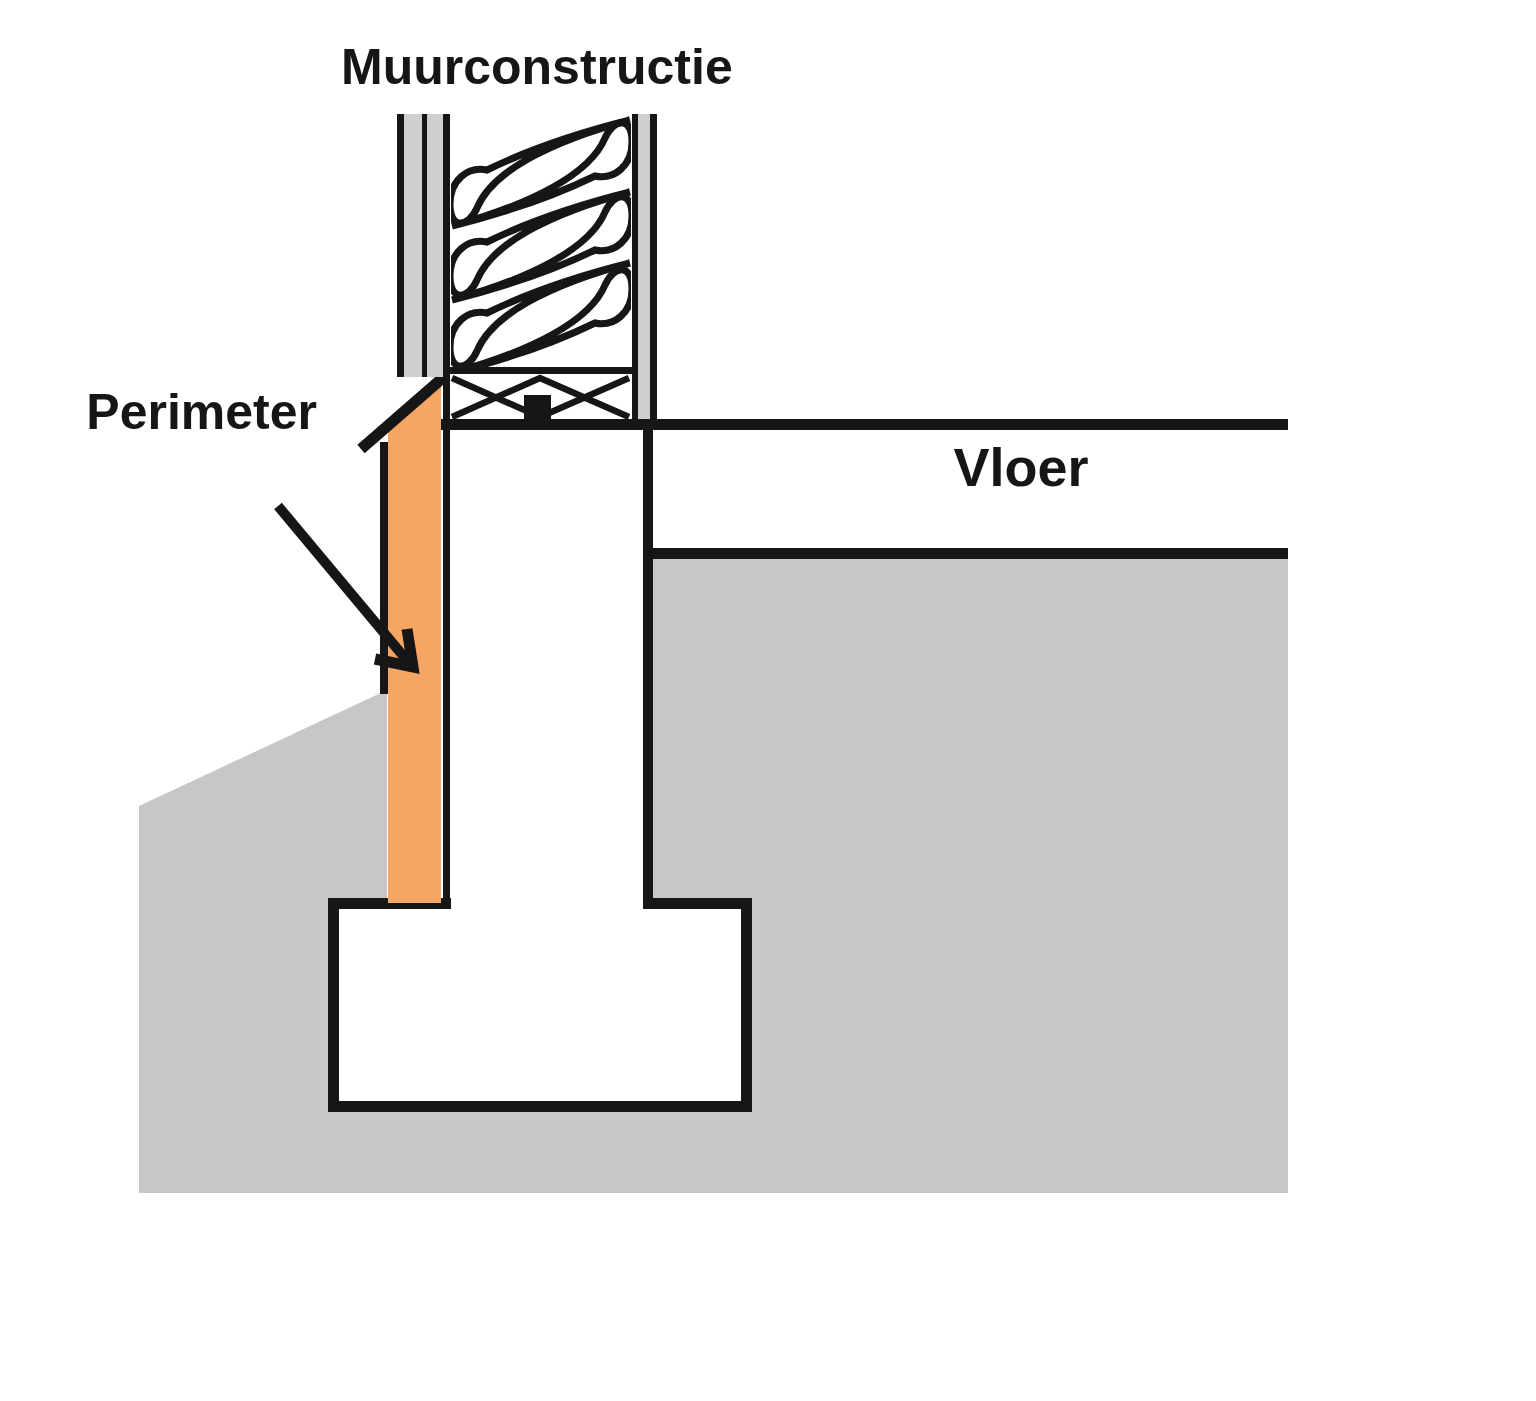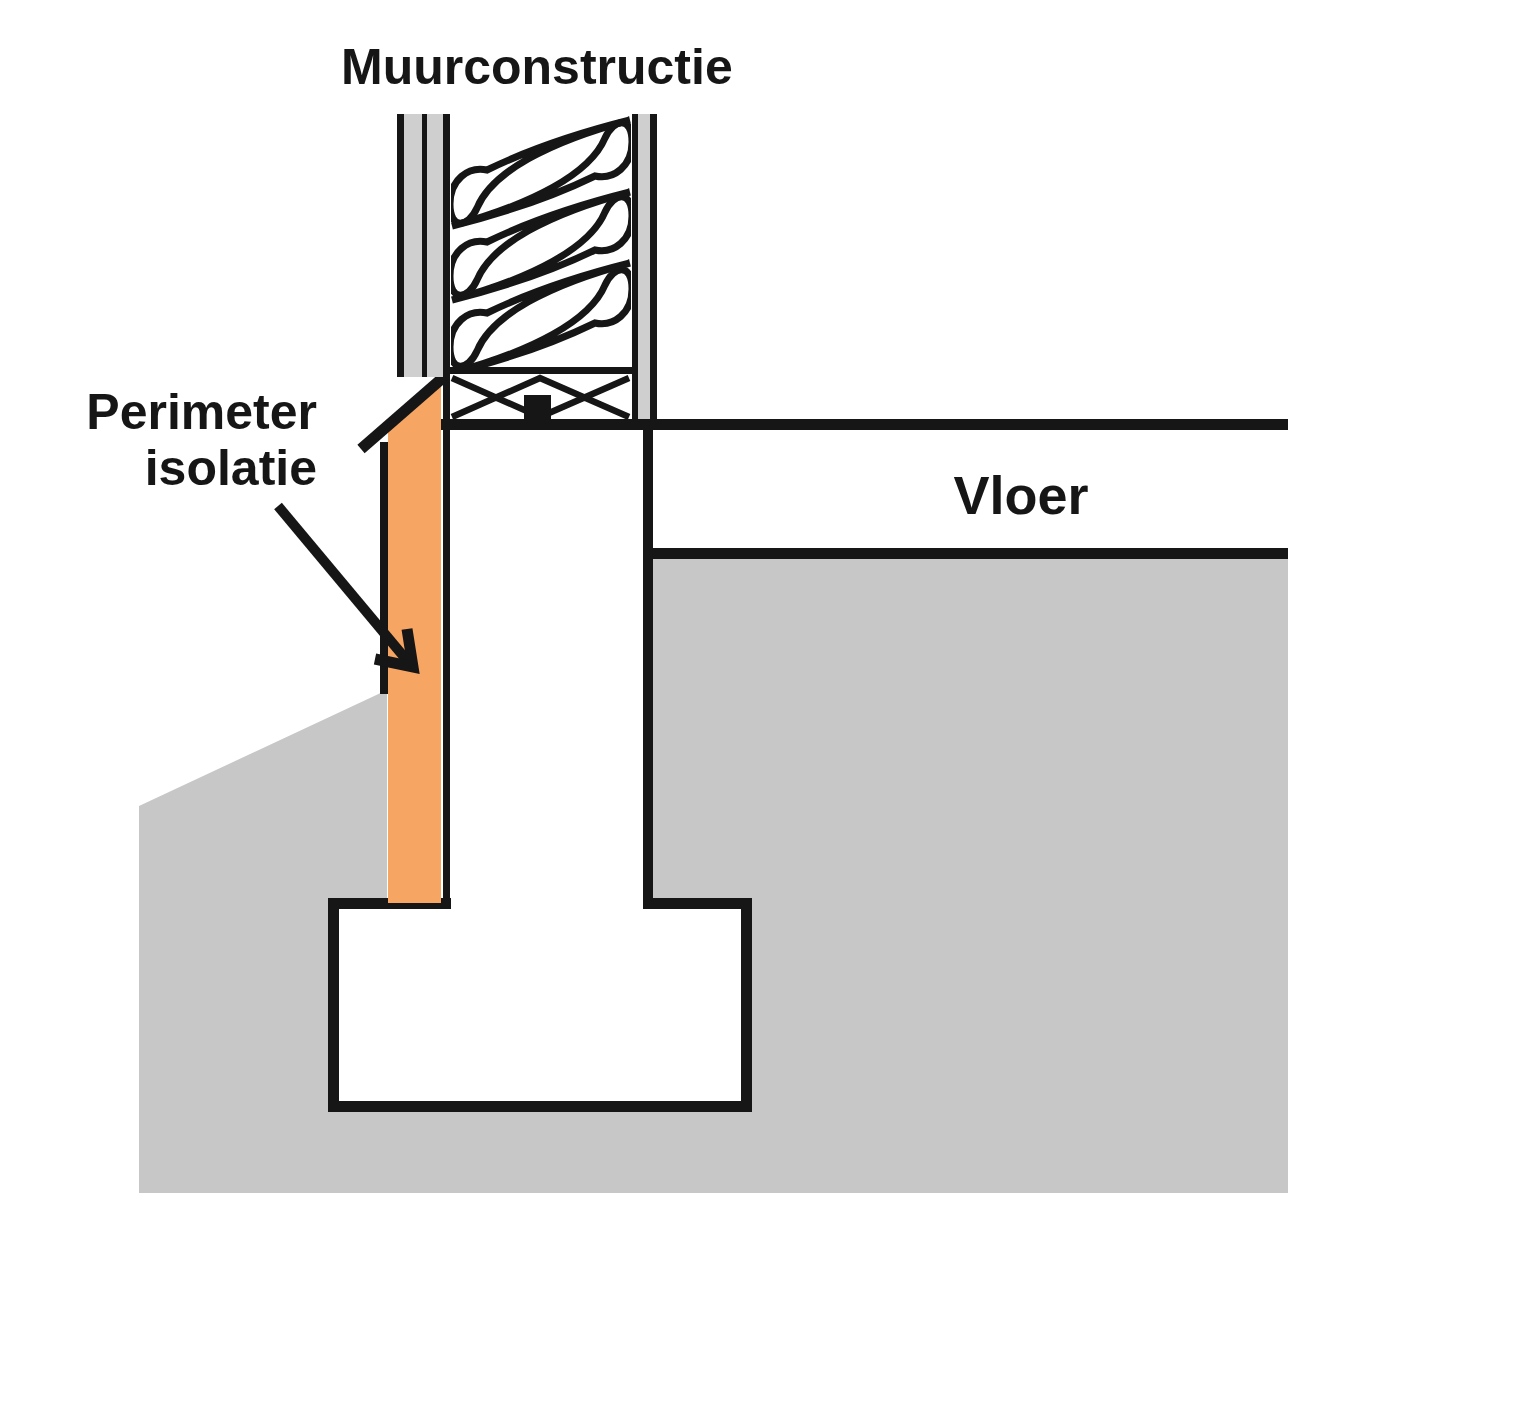--- a/index.html
+++ b/index.html
@@ -2,21 +2,21 @@
 <html style="--bg: #ffffff; --ink: #161616; --soil: #c7c7c7; --strip: #cfcfcf; --orange: #f7a563;"><head>
 <meta charset="utf-8">
 <style>
   html,body{margin:0;padding:0;background:#ffffff;}
   #stage{position:relative;width:1288px;height:1401px;background:var(--bg);
          font-family:"Liberation Sans","DejaVu Sans",sans-serif;overflow:hidden;}
   #diagram-svg{position:absolute;left:0;top:0;z-index:1;}
   .label{position:absolute;z-index:2;color:var(--ink);font-weight:bold;white-space:nowrap;}
   #wall-title{left:341px;top:42px;font-size:50px;line-height:50px;}
   #perimeter-label{left:36px;top:384px;width:281px;font-size:50px;line-height:56px;text-align:right;white-space:normal;}
-  #floor-label{left:921px;top:468px;width:200px;font-size:54px;line-height:54px;text-align:center;}
+  #floor-label{left:921px;top:440px;width:200px;font-size:54px;line-height:54px;text-align:center;}
   
   .ink{fill:var(--ink);}
   .soil{fill:var(--soil);}
   .strip{fill:var(--strip);}
   .orange{fill:var(--orange);}
   .white{fill:var(--bg);}
   .stroke-ink{stroke:var(--ink);fill:none;}
 </style>
 </head>
 <body>
@@ -89,17 +89,16 @@
     <g>
       <line x1="278" y1="506" x2="410" y2="664" stroke="var(--ink)" stroke-width="10"></line>
       <polyline points="407,629 413,667 375,659" fill="none" stroke="var(--ink)" stroke-width="11"></polyline>
     </g>
   </svg>
 
   <div id="wall-title" class="label">Muurconstructie</div>
 
   <div id="perimeter-label" class="label">
     <span>Perimeter</span><br>
-    <span>isolatie</span>
   </div>
 
   <div id="floor-label" class="label">Vloer</div>
 </div>
 
 </body></html>

